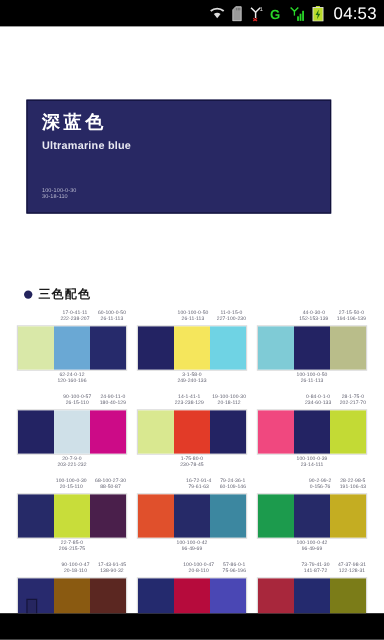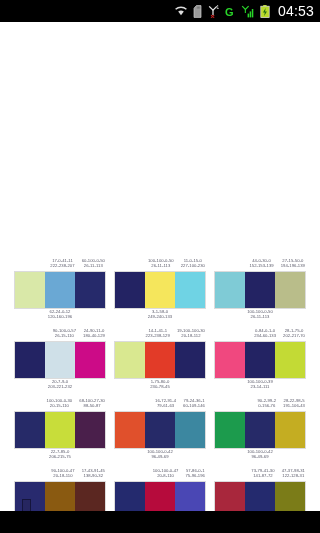--- a/index.html
+++ b/index.html
@@ -150,21 +150,34 @@
       <rect x="3.2" y="0" width="3.4" height="1.2" fill="#b8d92a"></rect>
       <rect x=".8" y="1.2" width="8.4" height="11.4" fill="#b8d92a" stroke="#e4e4e4" stroke-width=".7"></rect>
       <path d="M5.6 3 L3 7.4 H4.8 L4.2 11 L6.9 6.4 H5.1 Z" fill="#1d6b14"></path>
     </svg>
   </span>
   <span class="sb-clock">04:53</span>
 </div>
 
 <div class="page">
 
-
+  <div class="hero" style="background: rgb(40, 40, 99);">
+    <div class="hero-cn">深蓝色</div>
+    <div class="hero-en">Ultramarine blue</div>
+    <div class="hero-spacer"></div>
+    <div class="hero-vals">
+      <span>100-100-0-30</span>
+      <span>30-18-110</span>
+    </div>
+  </div>
+
+  <div class="section-head">
+    <span class="bullet" style="background: rgb(35, 35, 92);"></span>
+    <span class="section-title">三色配色</span>
+  </div>
 
   <div class="grid">
 
     <div class="row">
       <div class="group">
         <div class="codes-top">
           <div class="codepair">
             <span>17-0-41-11</span>
             <span>222-238-207</span>
           </div>

